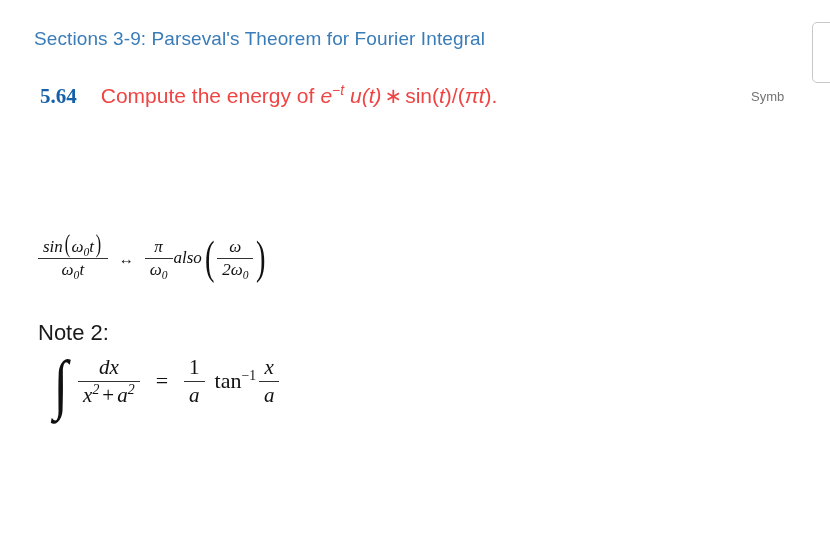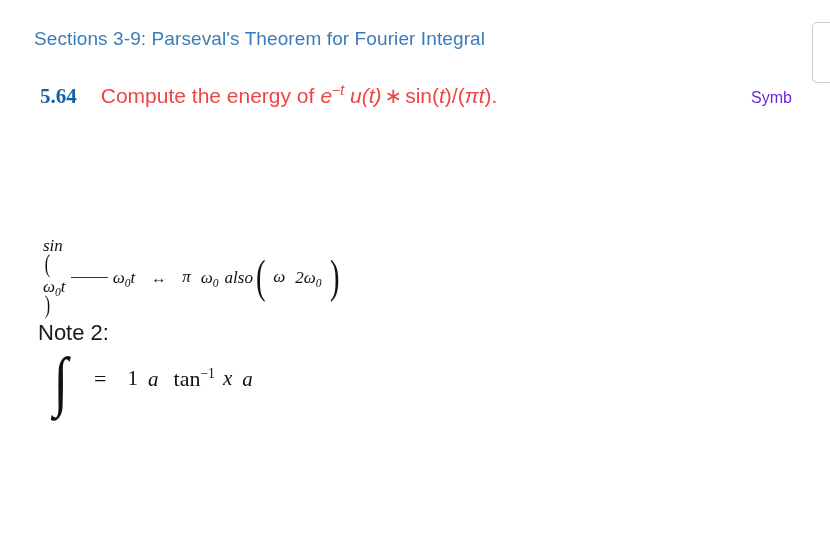--- a/index.html
+++ b/index.html
@@ -87,21 +87,21 @@
     top: 236px;
     display: flex;
     align-items: center;
     font-family: "Liberation Serif", serif;
     font-style: italic;
     color: #111111;
     font-size: 17px;
   }
   .frac {
     display: inline-flex;
-    flex-direction: row;
+    flex-direction: column;
     align-items: center;
     vertical-align: middle;
     line-height: 1.18;
   }
   .frac > .num { padding: 0 5px 1px 5px; }
   .frac > .den { padding: 1px 5px 0 5px; }
   .frac > .bar {
     width: 100%;
     height: 1px;
     background: #333333;
@@ -197,22 +197,22 @@
     border: 1px solid #c9c9c9;
     border-radius: 5px;
     background: #ffffff;
     box-sizing: border-box;
   }
   #side-panel-label {
     position: absolute;
     left: 751px;
     top: 89px;
     font-family: "Liberation Sans", sans-serif;
-    font-size: 16px;
-    color: #6d28d9;
+    font-size: 13px;
+    color: #737373;
     white-space: nowrap;
   }
 </style>
 </head>
 <body>
 
 <div id="section-heading">Sections 3-9: Parseval's Theorem for Fourier Integral</div>
 
 <div id="problem-row">
   <span id="problem-number">5.64</span>
@@ -252,20 +252,25 @@
 
   <span class="big-paren">)</span>
 </div>
 
 <div id="note2-label">Note 2:</div>
 
 <div id="integral-formula">
 
   <span id="integral-sign">∫</span>
 
+  <span class="frac">
+    <span class="num mi">dx</span>
+    <span class="bar"></span>
+    <span class="den"><span class="mi">x</span><sup class="exp up">2</sup><span class="up" style="padding:0 3px;">+</span><span class="mi">a</span><sup class="exp up">2</sup></span>
+  </span>
 
   <span id="eq-sign">=</span>
 
   <span class="frac">
     <span class="num up">1</span>
     <span class="bar"></span>
     <span class="den mi">a</span>
   </span>
 
   <span id="tan-term"><span>tan</span><sup class="negone">−1</sup></span>

